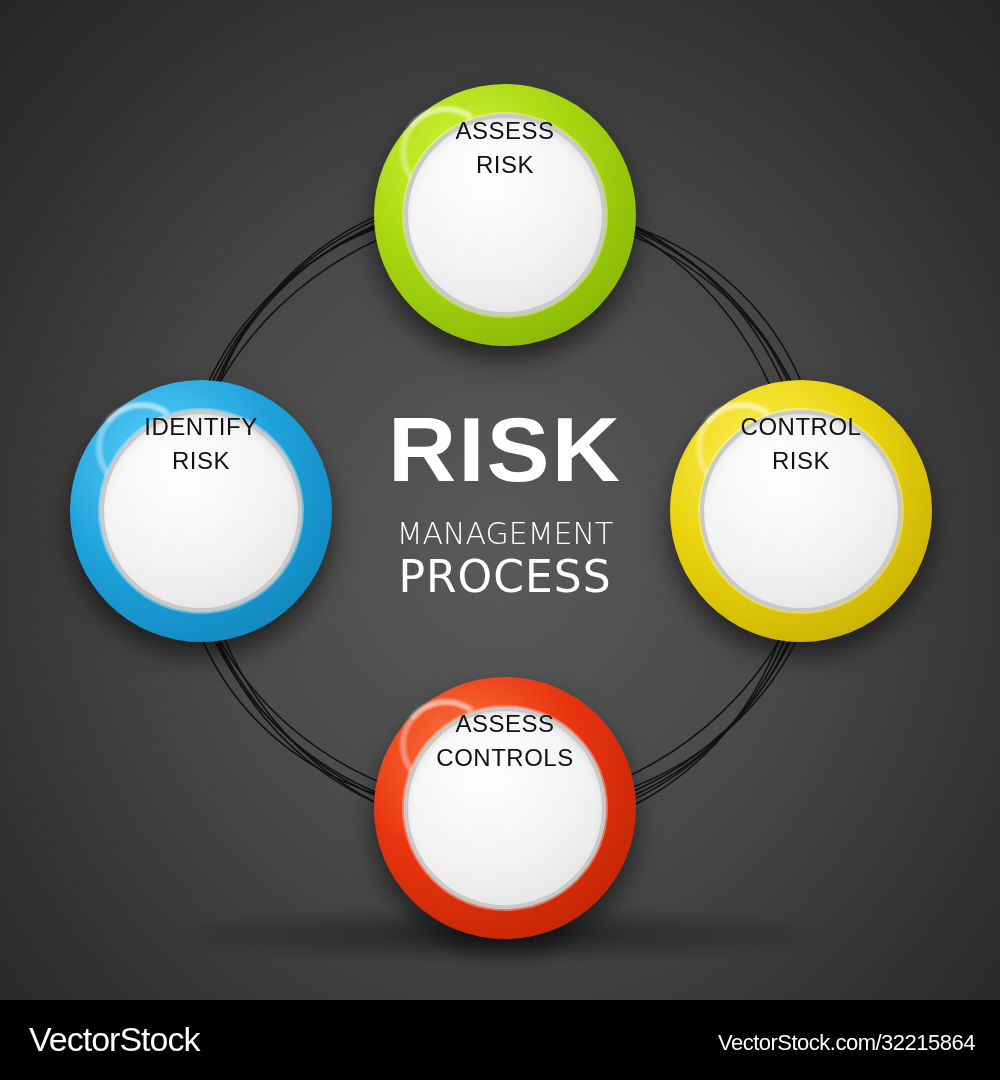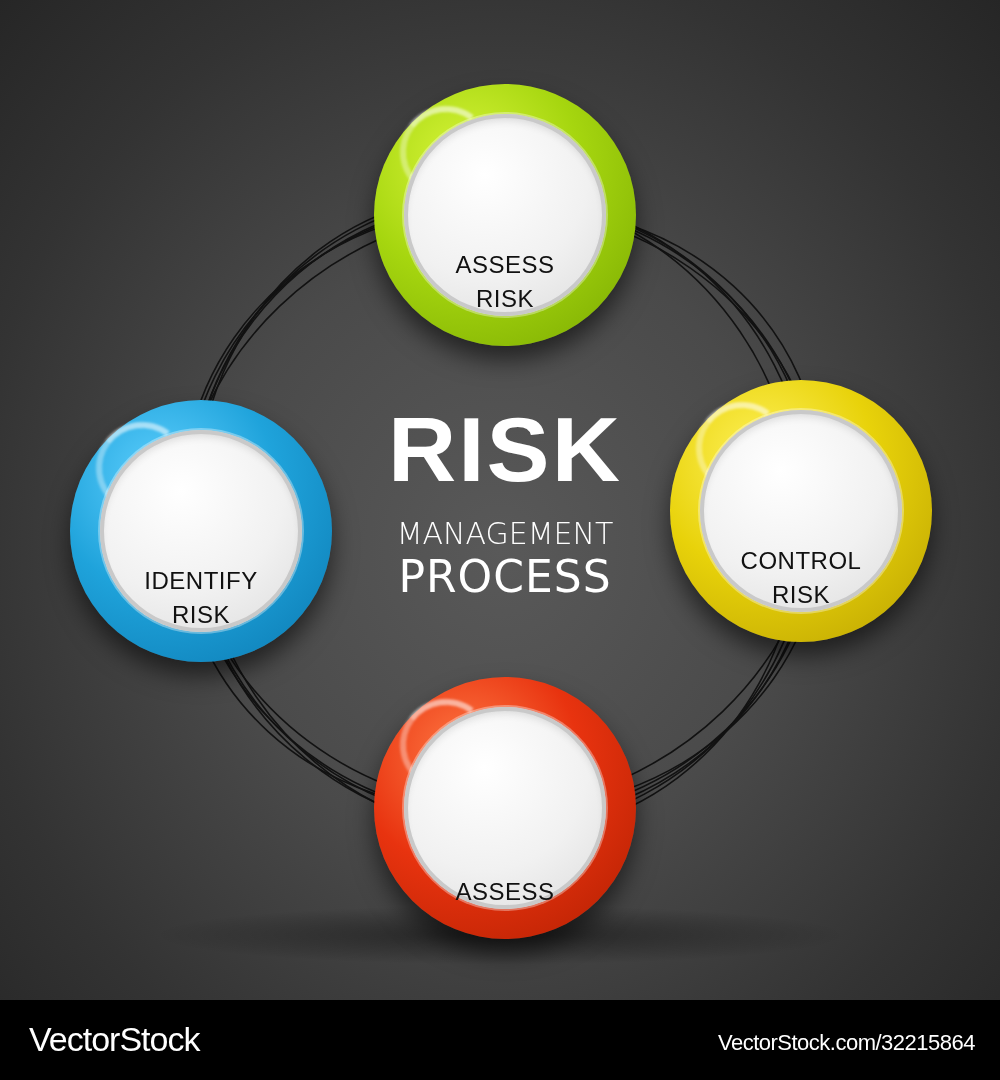--- a/index.html
+++ b/index.html
@@ -32,21 +32,21 @@
     border-left: 6px solid rgba(255,255,255,0.35);
     border-right: 6px solid transparent; border-bottom: 6px solid transparent;
     transform: rotate(-8deg);
     filter: blur(1px);
   }
   .node .face {
     position: absolute; left: 30px; top: 30px; width: 202px; height: 202px;
     border-radius: 50%;
     background: radial-gradient(circle at 40% 30%, #ffffff 0%, #f1f1f1 55%, #dcdcdc 100%);
     box-shadow: inset 0 0 0 4px #c9c9c9, inset 0 6px 8px rgba(0,0,0,0.12), 0 0 0 2px rgba(255,255,255,0.35);
-    display: flex; flex-direction: column; align-items: center; justify-content: flex-end;
+    display: flex; flex-direction: column; align-items: center; justify-content: flex-start;
   }
   .node .label {
     font-family: "Liberation Sans", sans-serif;
     font-size: 24px; line-height: 34px; color: #111; text-align: center;
     letter-spacing: 0.5px;
   }
   .title {
     position: absolute; left: 360px; top: 405px; width: 290px;
     text-align: center; color: #fff;
   }
@@ -109,24 +109,25 @@
       <div class="label">CONTROL</div>
       <div class="label">RISK</div>
     </div>
   </div>
 
   <div class="node" style="left:374px; top:677px;">
     <div class="ring" style="background: radial-gradient(circle at 35% 30%, #ff7a45 0%, #e8330f 45%, #b01e00 100%);"></div>
     <div class="gloss"></div>
     <div class="face">
       <div class="label">ASSESS</div>
+      <div class="label">CONTROLS</div>
     </div>
   </div>
 
-  <div class="node" style="left:70px; top:400px;">
+  <div class="node" style="left:70px; top:380px;">
     <div class="ring" style="background: radial-gradient(circle at 35% 30%, #5fd0ff 0%, #1fa3db 45%, #0a78b0 100%);"></div>
     <div class="gloss"></div>
     <div class="face">
       <div class="label">IDENTIFY</div>
       <div class="label">RISK</div>
     </div>
   </div>
 
   <div class="title">
     <div class="t1">RISK</div>

